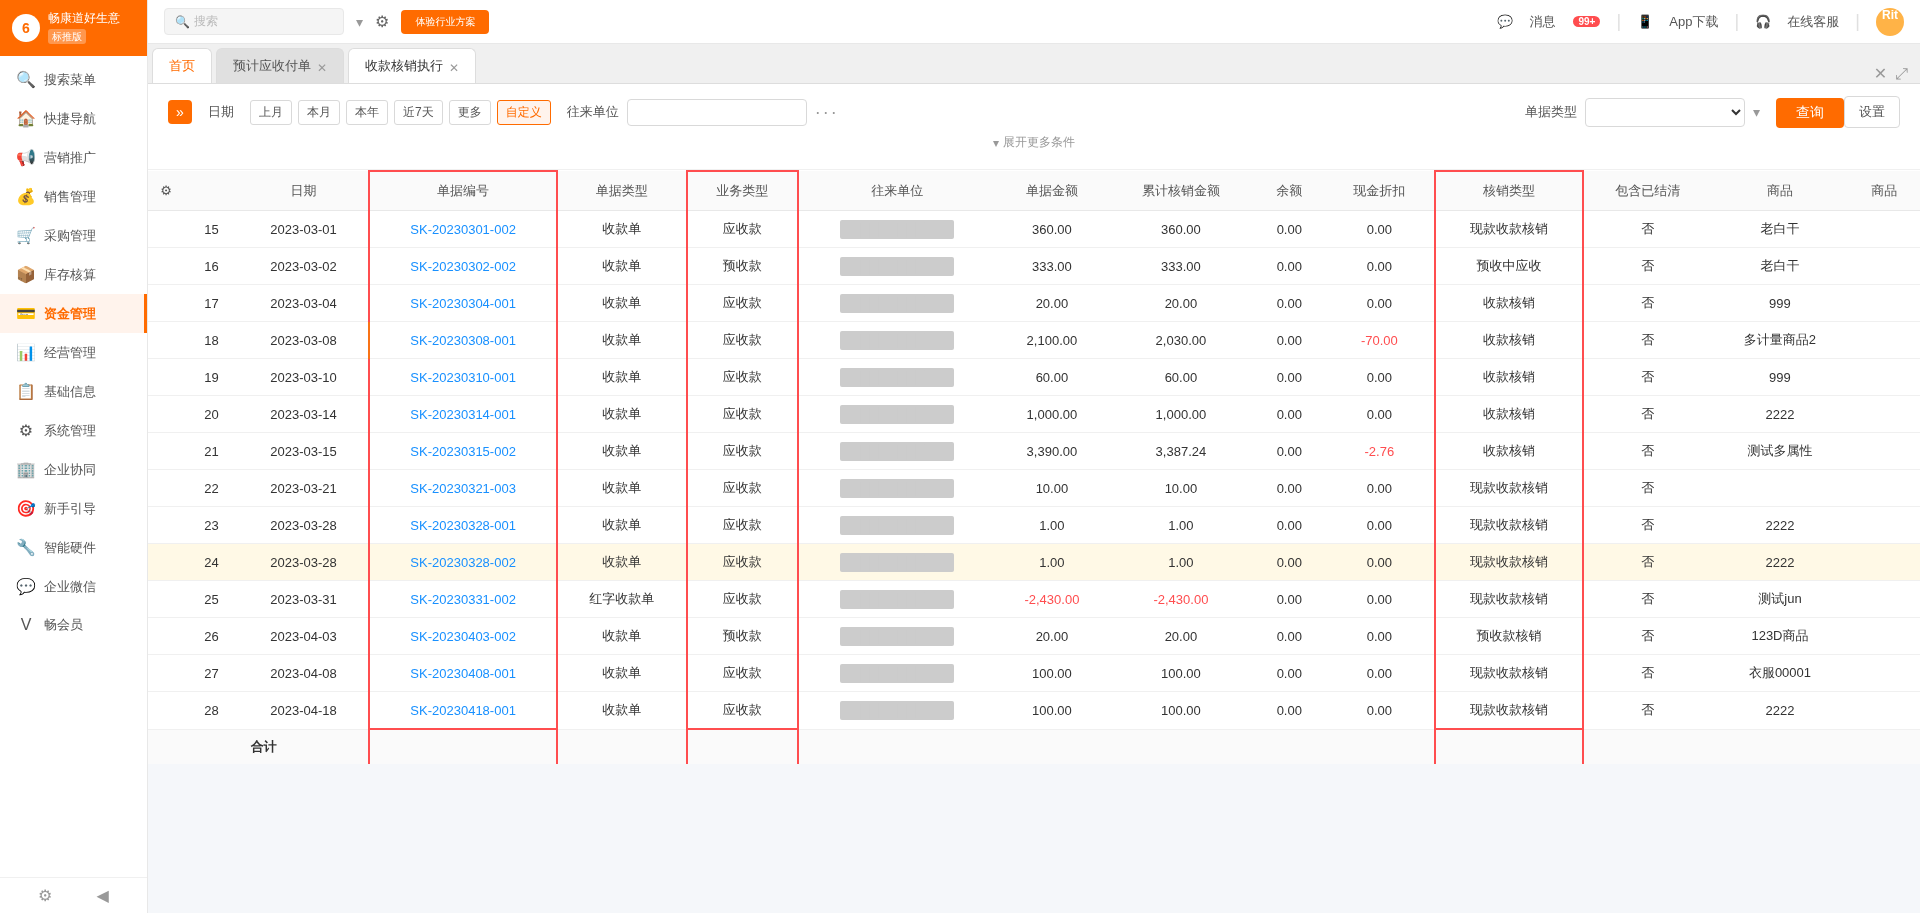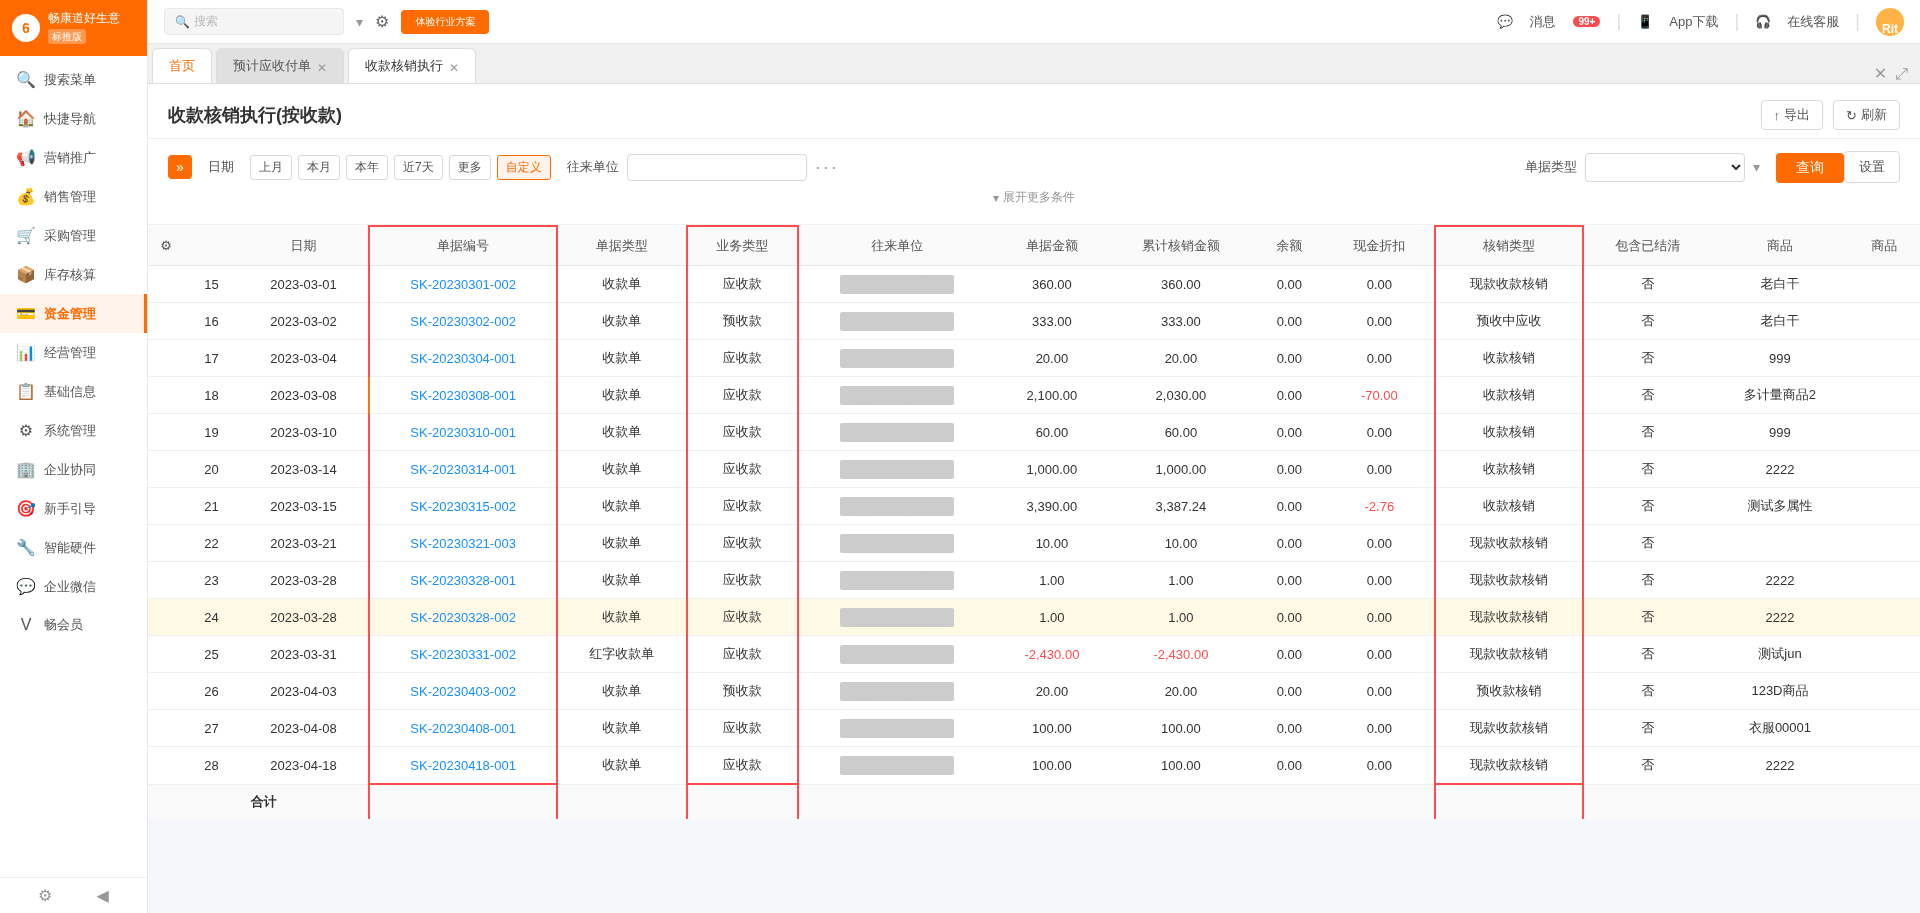--- a/index.html
+++ b/index.html
@@ -75,21 +75,21 @@
     .content::-webkit-scrollbar-thumb { background: #ccc; border-radius: 3px; }
 
     
     .table-scroll { overflow-x: auto; }
     .table-scroll::-webkit-scrollbar { height: 6px; }
     .table-scroll::-webkit-scrollbar-thumb { background: #ccc; border-radius: 3px; }
 
     .topbar-divider { color: #e0e0e0; font-size: 18px; }
 
     
-    .user-avatar { width: 28px; height: 28px; border-radius: 50%; background: #ffb347; display: flex; align-items: flex-end; justify-content: center; color: #fff; font-size: 12px; font-weight: bold; }
+    .user-avatar { width: 28px; height: 28px; border-radius: 50%; background: #ffb347; display: flex; align-items: flex-start; justify-content: center; color: #fff; font-size: 12px; font-weight: bold; }
   </style>
 </head>
 <body>
 
 <div class="sidebar">
   <div class="sidebar-logo">
     <div class="sidebar-logo-icon">
       <span>6</span>
     </div>
     <div class="sidebar-logo-text">
@@ -205,33 +205,20 @@
       <span class="tab-close">✕</span>
     </div>
     <div class="tabs-right">
       <span>✕</span>
       <span>⤢</span>
     </div>
   </div>
 
   <div class="content">
 
-    <div class="page-header">
-      <div class="page-title">收款核销执行(按收款)</div>
-      <div class="page-actions">
-        <button class="btn-outline">
-          <span>↑</span>
-          <span>导出</span>
-        </button>
-        <button class="btn-outline">
-          <span>↻</span>
-          <span>刷新</span>
-        </button>
-      </div>
-    </div>
 
     <div class="filter-bar">
       <div class="filter-row">
         <button class="filter-expand-btn">»</button>
 
         <span class="filter-label">日期</span>
         <div class="filter-date-options">
           <button class="filter-date-btn">上月</button>
           <button class="filter-date-btn">本月</button>
           <button class="filter-date-btn">本年</button>

